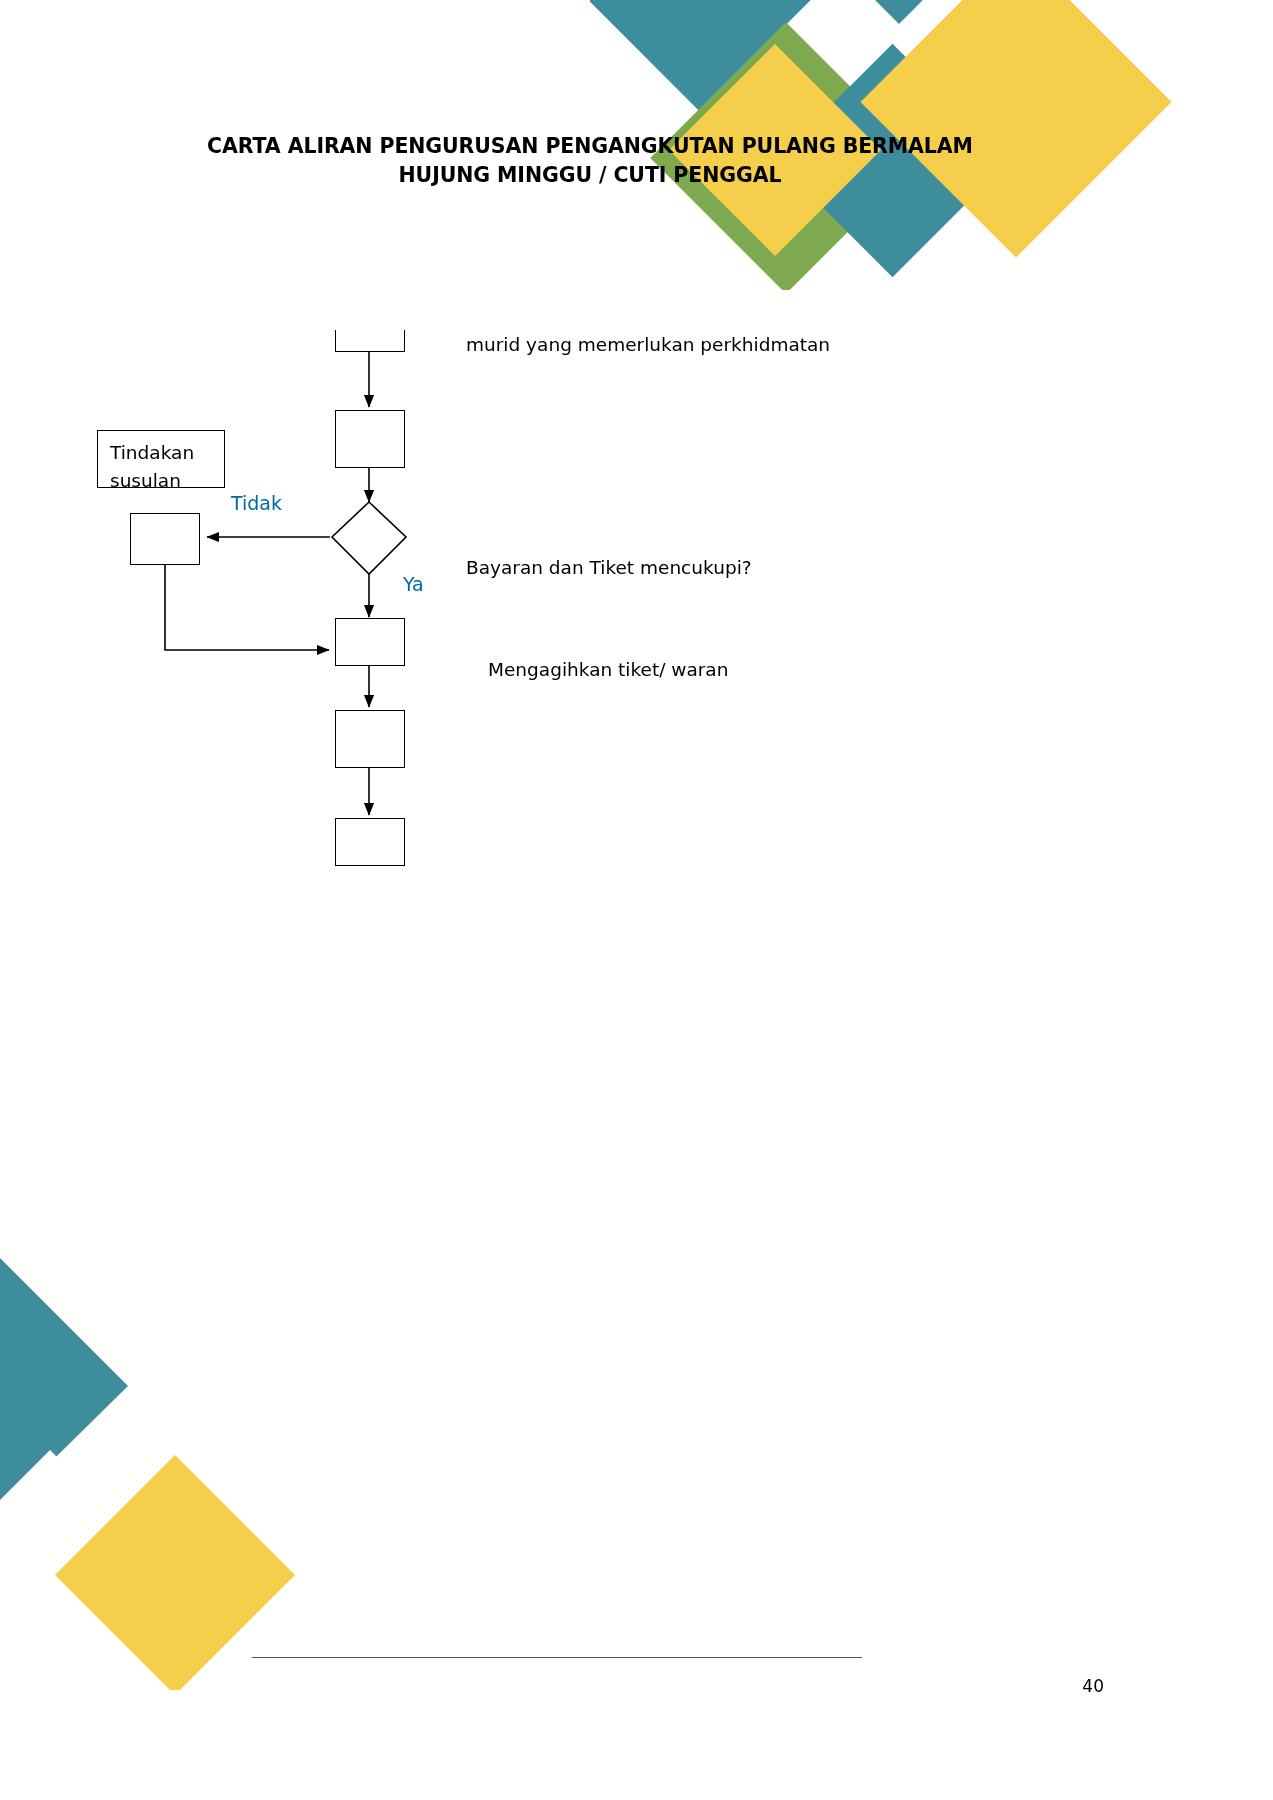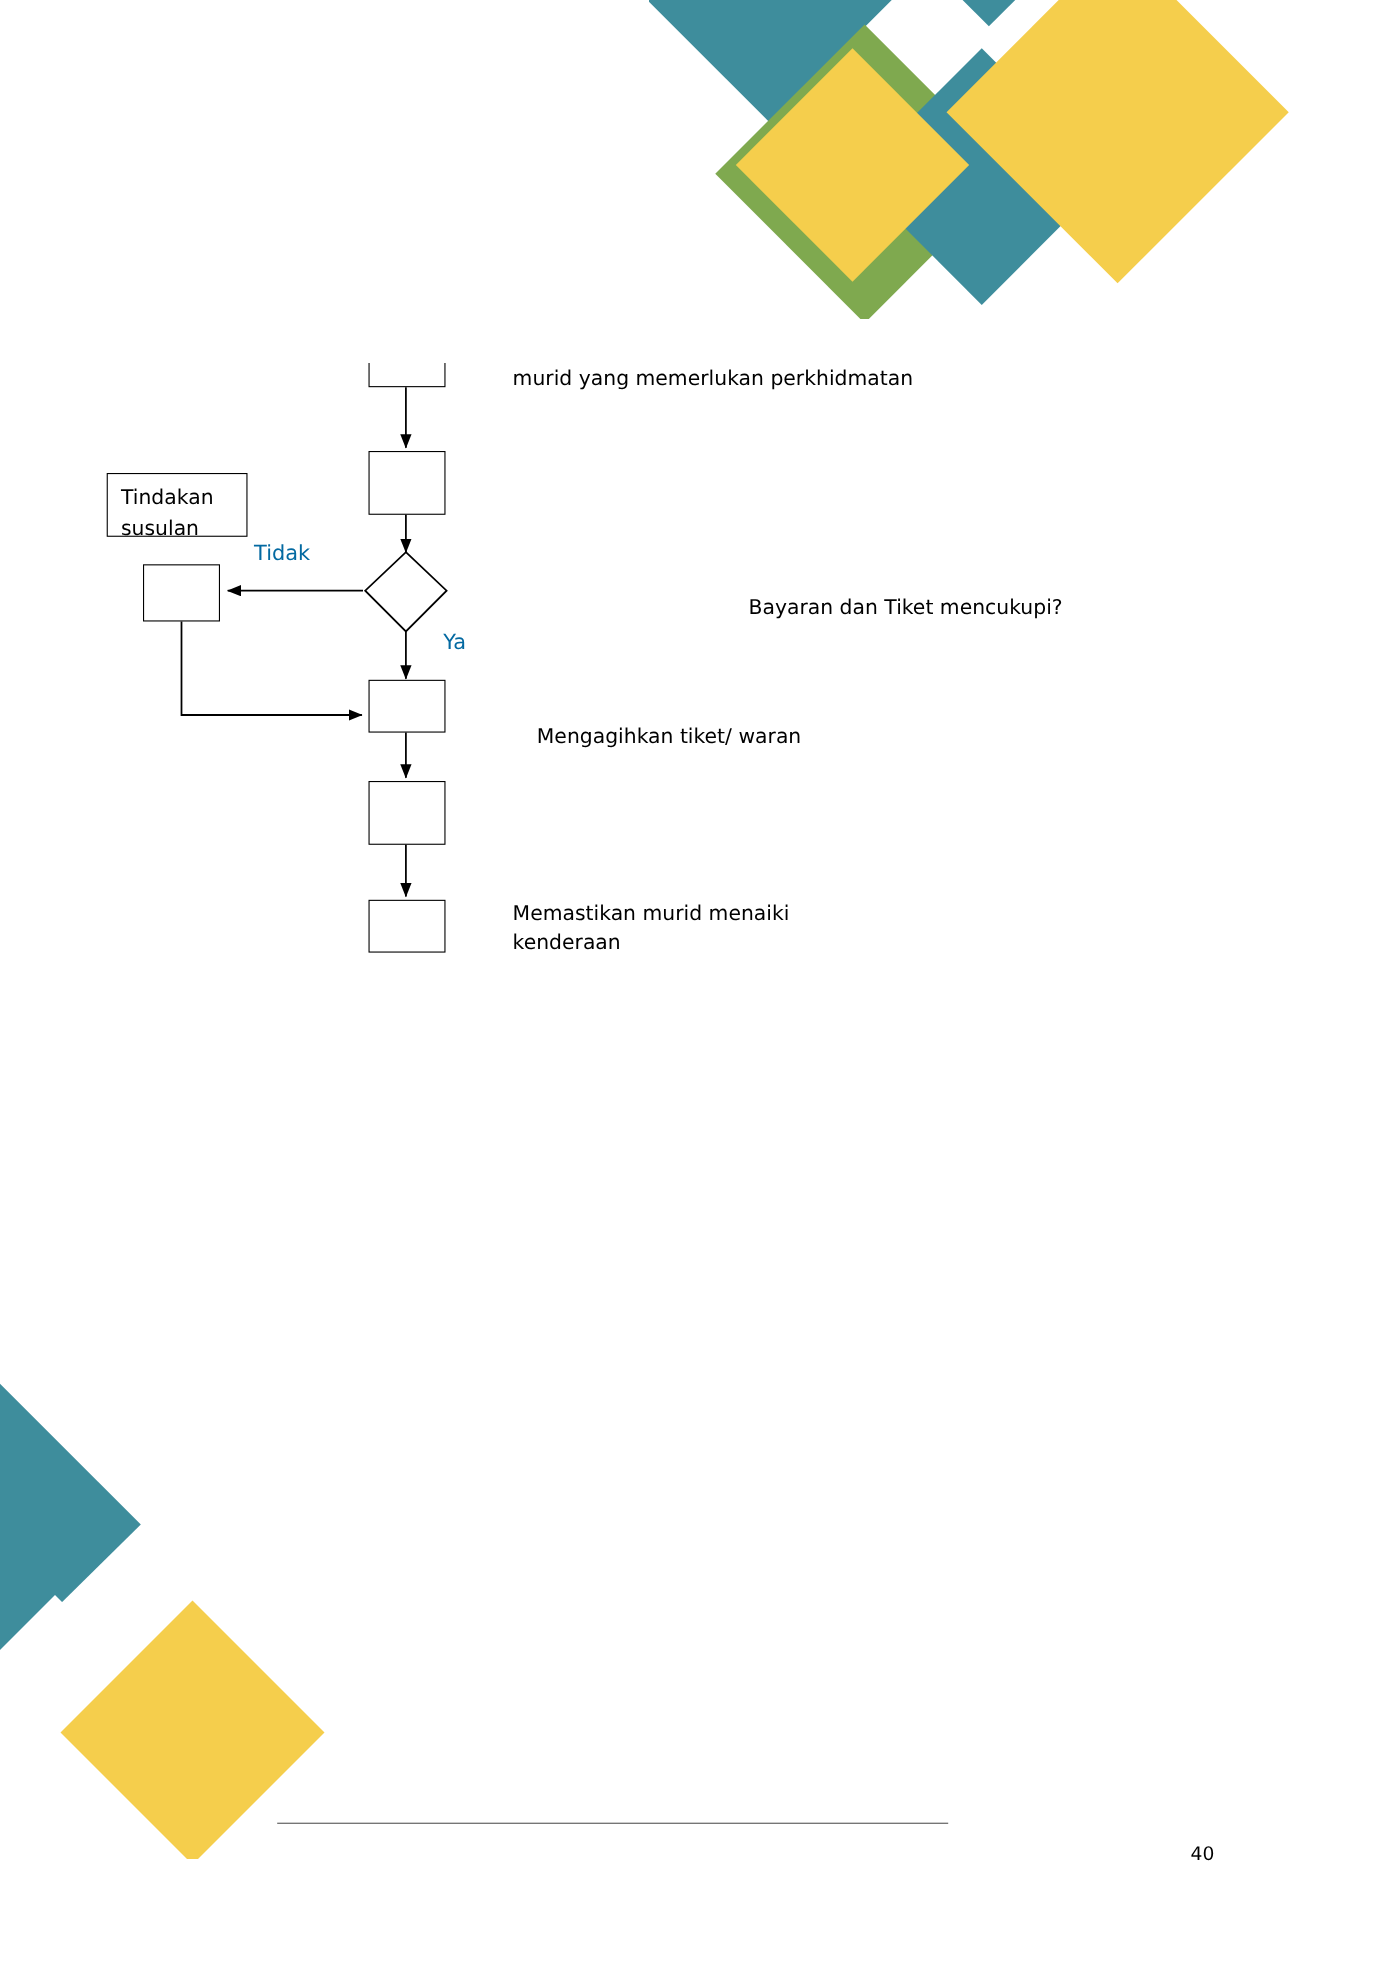--- a/index.html
+++ b/index.html
@@ -113,20 +113,24 @@
 
     <rect x="0" y="0" width="590" height="300" fill="#ffffff"></rect>
     <rect x="0" y="290" width="1273" height="40" fill="#ffffff"></rect>
 
     <polygon points="0,1258 128,1386 0,1512" fill="#3E8D9C"></polygon>
     <polygon points="0,1500 50,1450 290,1690 0,1690" fill="#ffffff"></polygon>
     <polygon points="175,1455 295,1575 175,1695 55,1575" fill="#F5CE4C"></polygon>
     <rect x="0" y="1690" width="1273" height="110" fill="#ffffff"></rect>
   </svg>
 
+  <div class="title-block">
+    <div class="title-line">CARTA ALIRAN PENGURUSAN PENGANGKUTAN PULANG BERMALAM</div>
+    <div class="title-line">HUJUNG MINGGU / CUTI PENGGAL</div>
+  </div>
 
   <svg class="chart" width="1273" height="1800" viewBox="0 0 1273 1800">
     <defs>
       <marker id="arrow" markerWidth="9" markerHeight="9" refX="7.6" refY="3.2" orient="auto" markerUnits="strokeWidth">
         <path d="M0,0 L8,3.2 L0,6.4 z" fill="#000000"></path>
       </marker>
     </defs>
 
     <line x1="369" y1="352" x2="369" y2="407" stroke="#000000" stroke-width="1.6" marker-end="url(#arrow)"></line>
 
@@ -144,37 +148,35 @@
 
     <polygon points="369,502 406,537 369,574 332,537" fill="#ffffff" stroke="#000000" stroke-width="1.6"></polygon>
   </svg>
 
   <div class="node-box" style="left:335px; top:298px; width:70px; height:54px;"></div>
   <div class="node-label" style="left:466px; top:305px; width:500px;">Mengedar borang untuk mendapatkan maklumat
 murid yang memerlukan perkhidmatan</div>
 
   <div class="node-box" style="left:335px; top:410px; width:70px; height:58px;"></div>
 
-  <div class="node-label" style="left:466px; top:540px; width:500px;text-align:right;">Bayaran dan Tiket mencukupi?</div>
+  <div class="node-label" style="left:466px; top:555px; width:500px;">Bayaran dan Tiket mencukupi?</div>
 
   <div class="branch-label" style="left:231px; top:492px;">Tidak</div>
   <div class="branch-label" style="left:403px; top:573px;">Ya</div>
 
   <div class="node-box" style="left:97px; top:430px; width:128px; height:58px;padding-left:13px;">
     <div class="box-text">Tindakan
 susulan</div>
   </div>
 
   <div class="node-box" style="left:130px; top:513px; width:70px; height:52px;"></div>
 
   <div class="node-box" style="left:335px; top:618px; width:70px; height:48px;"></div>
   <div class="node-label" style="left:488px; top:657px; width:500px;">Mengagihkan tiket/ waran</div>
 
   <div class="node-box" style="left:335px; top:710px; width:70px; height:58px;"></div>
 
   <div class="node-box" style="left:335px; top:818px; width:70px; height:48px;"></div>
-  <div class="node-label" style="left:466px; top:818px; width:500px;">Memastikan murid menaiki
-kenderaan</div>
 
   <div class="footer-rule"></div>
   <div class="footer-num">40</div>
 
 </div>
 
 </body></html>

